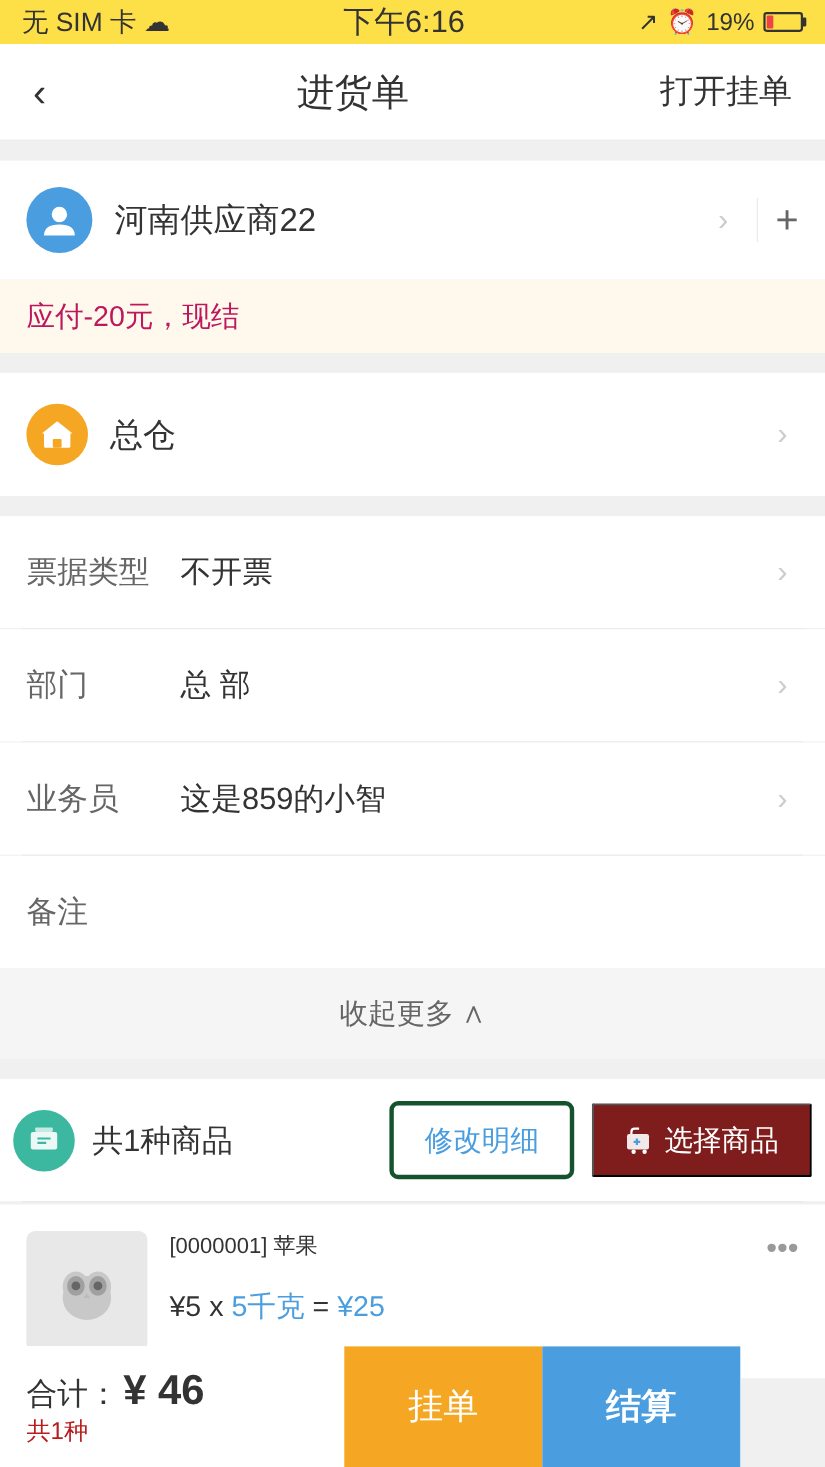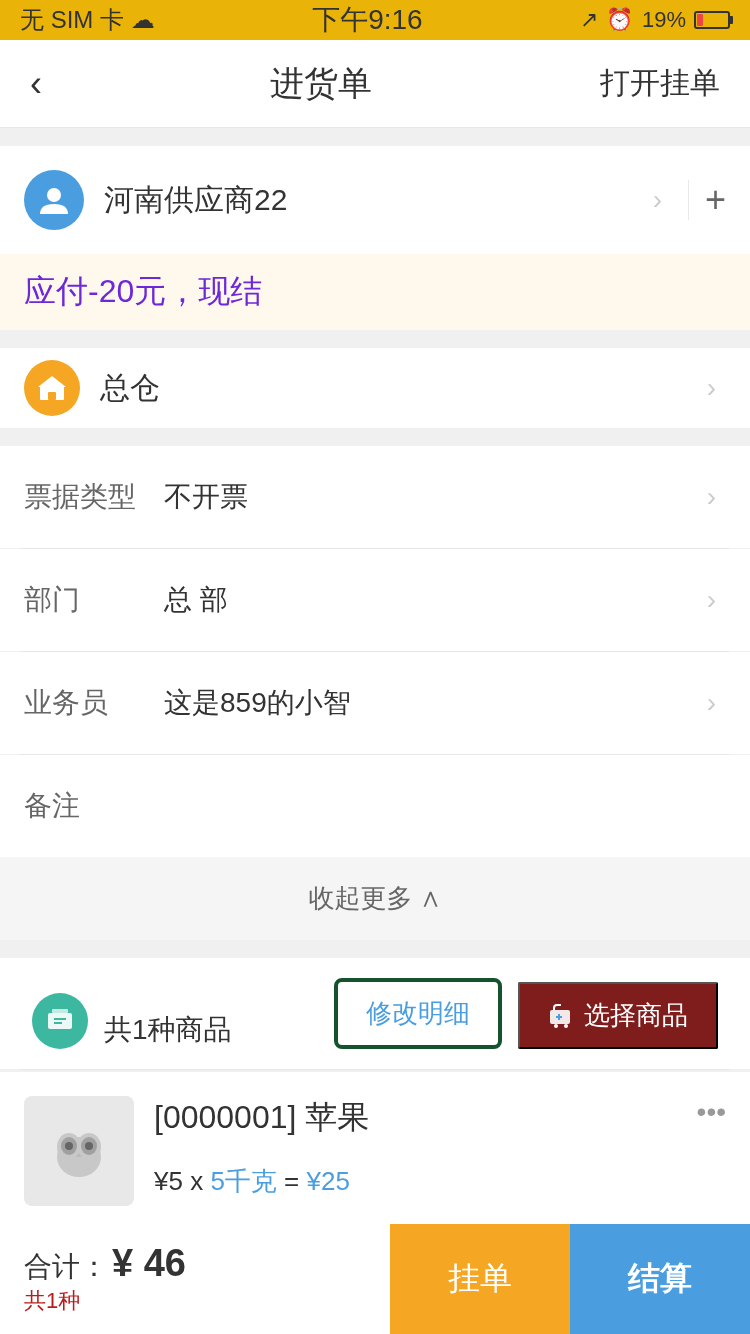--- a/index.html
+++ b/index.html
@@ -8,21 +8,21 @@
       font-family: -apple-system, "PingFang SC", "Helvetica Neue", Arial, sans-serif;
       background: #f0f0f0;
       width: 750px;
       min-height: 1334px;
       font-size: 28px;
       color: #333;
     }
 
     
     .status-bar {
-      background: #eab308;
+      background: #fde047;
       height: 40px;
       display: flex;
       align-items: center;
       justify-content: space-between;
       padding: 0 20px;
       font-size: 24px;
       color: #333;
     }
     .status-left { display: flex; align-items: center; gap: 10px; }
     .status-center { font-size: 28px; font-weight: 500; }
@@ -73,30 +73,30 @@
     }
     .supplier-name { font-size: 30px; color: #333; flex: 1; }
     .chevron { font-size: 28px; color: #ccc; margin-right: 10px; }
     .divider-v { width: 1px; height: 40px; background: #e8e8e8; margin: 0 16px; }
     .plus-btn { font-size: 36px; color: #666; }
 
     
     .notice-bar {
       background: #fff9ed;
       padding: 16px 24px;
-      font-size: 32px;
-      color: #6d28d9;
+      font-size: 26px;
+      color: #be185d;
     }
 
     
     .row-item {
       background: #fff;
       display: flex;
       align-items: center;
-      padding: 12px 24px;
+      padding: 28px 24px;
     }
     .warehouse-icon {
       width: 56px; height: 56px; border-radius: 50%;
       background: #f5a623;
       display: flex; align-items: center; justify-content: center;
       color: #fff; font-size: 28px; margin-right: 20px; flex-shrink: 0;
     }
     .row-label { font-size: 30px; color: #333; flex: 1; }
 
     
@@ -115,22 +115,22 @@
       background: #f5f5f5;
       display: flex; align-items: flex-start; justify-content: center;
       padding: 24px;
       gap: 8px;
     }
     .collapse-text { font-size: 26px; color: #666; }
 
     
     .products-header {
       background: #fff;
-      display: flex; align-items: flex-end;
-      padding: 20px 32px;
+      display: flex; align-items: center;
+      padding: 20px 12px;
       gap: 16px;
     }
     .product-count-icon {
       width: 56px; height: 56px; border-radius: 50%;
       background: #3db8a0;
       display: flex; align-items: center; justify-content: center;
       flex-shrink: 0;
     }
     .product-count-label { font-size: 28px; color: #333; flex: 1; }
     .btn-outline {
@@ -161,29 +161,29 @@
       margin-top: 2px;
     }
     .product-thumb {
       width: 110px; height: 110px;
       background: #e8e8e8;
       border-radius: 8px;
       flex-shrink: 0;
       display: flex; align-items: center; justify-content: center;
     }
     .product-info { flex: 1; }
-    .product-name { font-size: 32px; color: #333; margin-bottom: 16px; }
+    .product-name { font-size: 20px; color: #333; margin-bottom: 16px; }
     .product-price { font-size: 26px; color: #333; margin-top: 24px; }
     .price-highlight { color: #4a9ee0; }
     .product-more { font-size: 28px; color: #999; align-self: flex-start; }
 
     
     .bottom-bar {
       position: fixed;
-      bottom: 0; left: 0; width: 750px;
+      bottom: 0; left: 0; width: 673px;
       height: 110px;
       background: #fff;
       display: flex;
       align-items: stretch;
     }
     .total-section {
       flex: 1;
       display: flex; flex-direction: column; justify-content: center;
       padding: 0 24px;
     }
@@ -203,21 +203,21 @@
       cursor: pointer;
     }
   </style>
 </head>
 <body>
 
 <div class="status-bar">
   <div class="status-left">
     <span>无 SIM 卡 ☁</span>
   </div>
-  <div class="status-center">下午9:16</div>
+  <div class="status-center">下午6:16</div>
   <div class="status-right">
     <span>↗</span>
     <span>⏰</span>
     <span>19%</span>
     <span class="battery-icon">
       <span class="battery-fill"></span>
       <span class="battery-tip"></span>
     </span>
   </div>
 </div>

